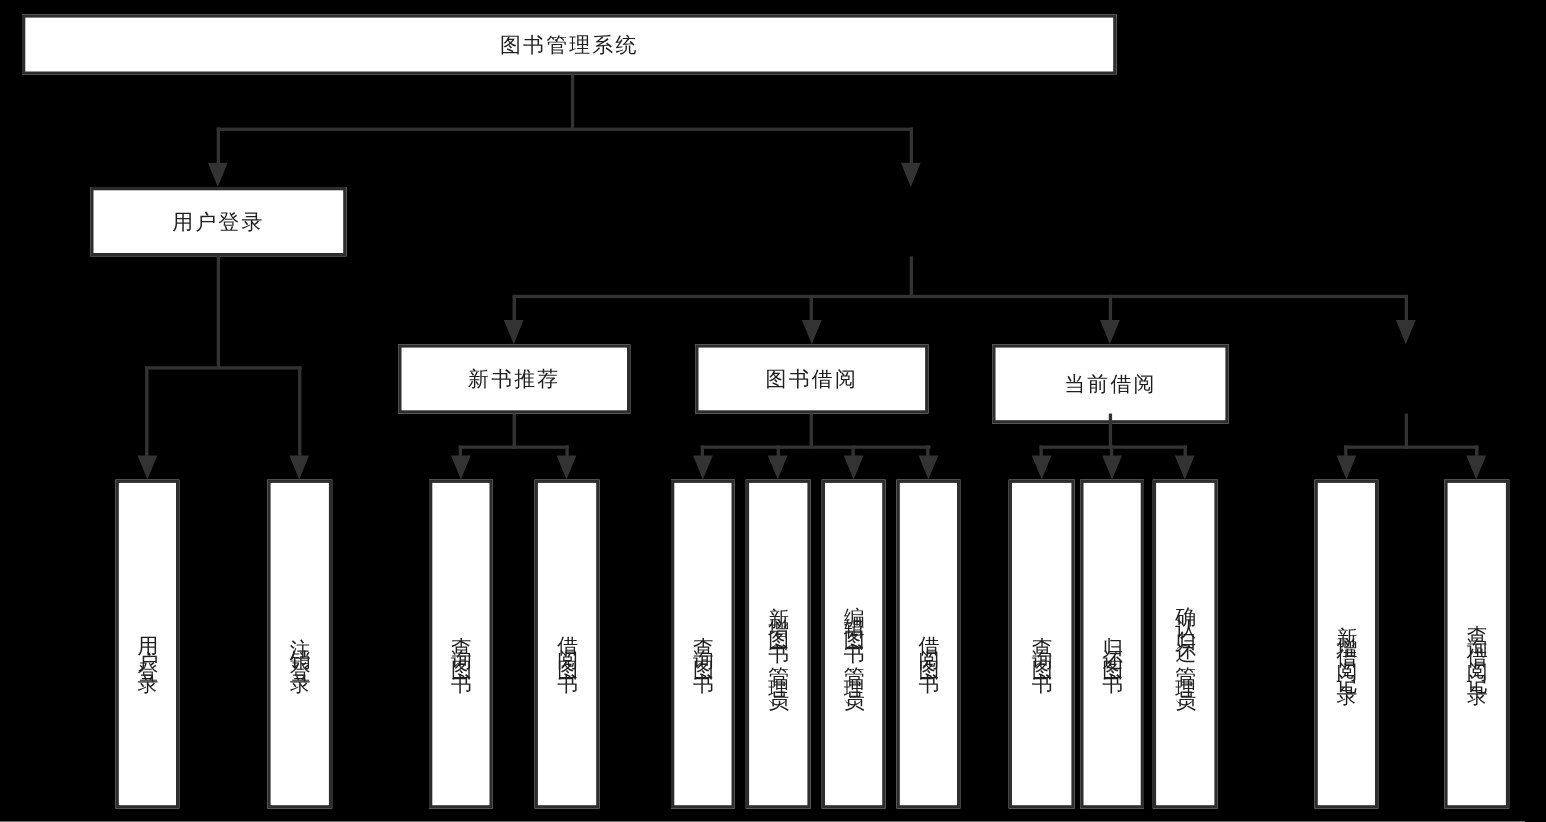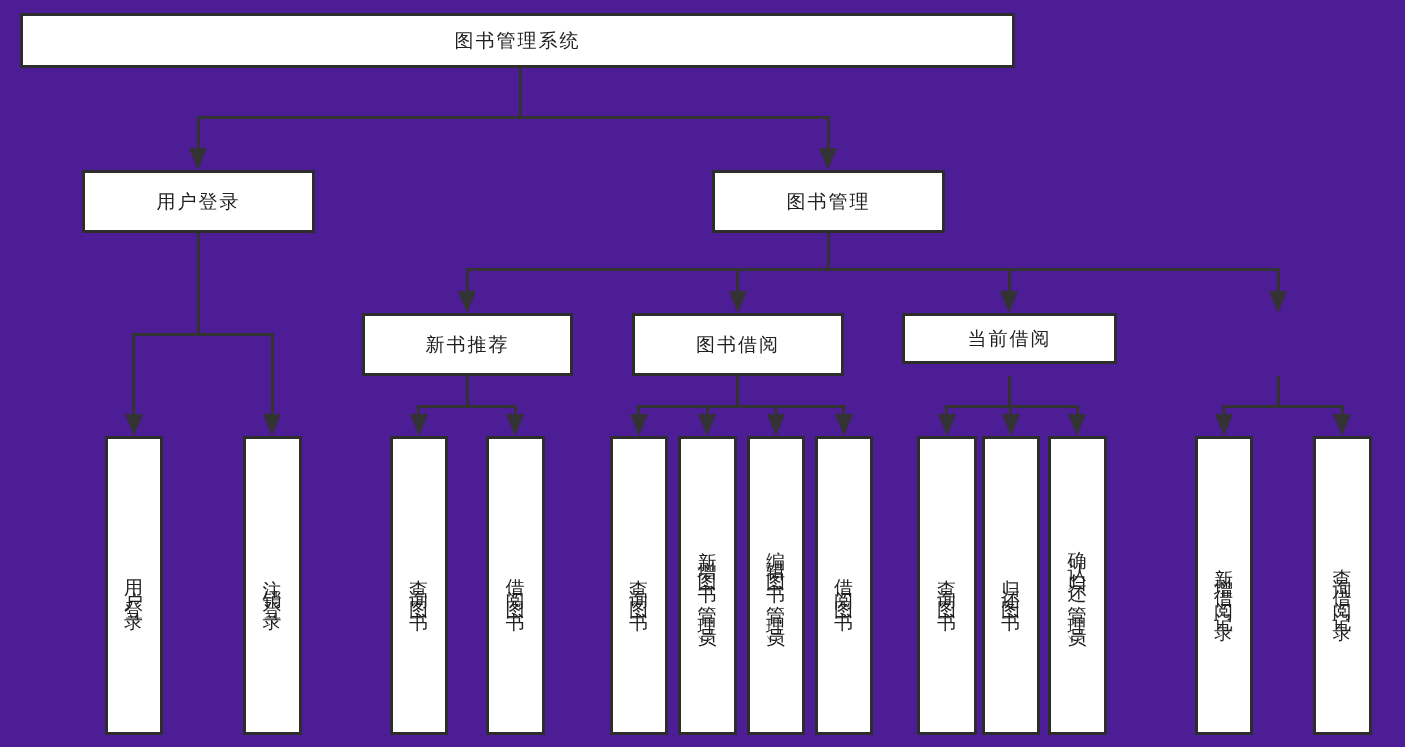--- a/index.html
+++ b/index.html
@@ -1,20 +1,20 @@
 <!DOCTYPE html>
 <html><head>
 <meta charset="utf-8">
 <style>
   html, body { margin: 0; padding: 0; background: #ffffff; }
   .canvas {
     position: relative;
     width: 1405px;
     height: 747px;
-    background: #4c1d95;
+    background: #000000;
     overflow: hidden;
     font-family: "Liberation Sans", sans-serif;
   }
   .box {
     position: absolute;
     box-sizing: border-box;
     border: 3px solid #2d2d2d;
     background: #ffffff;
     display: flex;
     align-items: center;
@@ -58,31 +58,28 @@
 
 <div class="canvas">
 
   <div class="box hbox" style="left:20px;top:13px;width:995px;height:55px">
     <span>图书管理系统</span>
   </div>
 
   <div class="box hbox" style="left:82px;top:170px;width:233px;height:63px">
     <span>用户登录</span>
   </div>
-  <div class="box hbox" style="left:712px;top:170px;width:233px;height:63px">
-    <span>图书管理</span>
-  </div>
 
   <div class="box hbox" style="left:632px;top:313px;width:212px;height:63px">
     <span>图书借阅</span>
   </div>
   <div class="box hbox" style="left:362px;top:313px;width:211px;height:63px">
     <span>新书推荐</span>
   </div>
-  <div class="box hbox" style="left:902px;top:313px;width:215px;height:51px">
+  <div class="box hbox" style="left:902px;top:313px;width:215px;height:72px">
     <span>当前借阅</span>
   </div>
 
   <div class="box vbox" style="left:105px;top:436px;width:58px;height:299px">
     <span>用户登录</span>
   </div>
   <div class="box vbox" style="left:243px;top:436px;width:59px;height:299px">
     <span>注销登录</span>
   </div>
 

